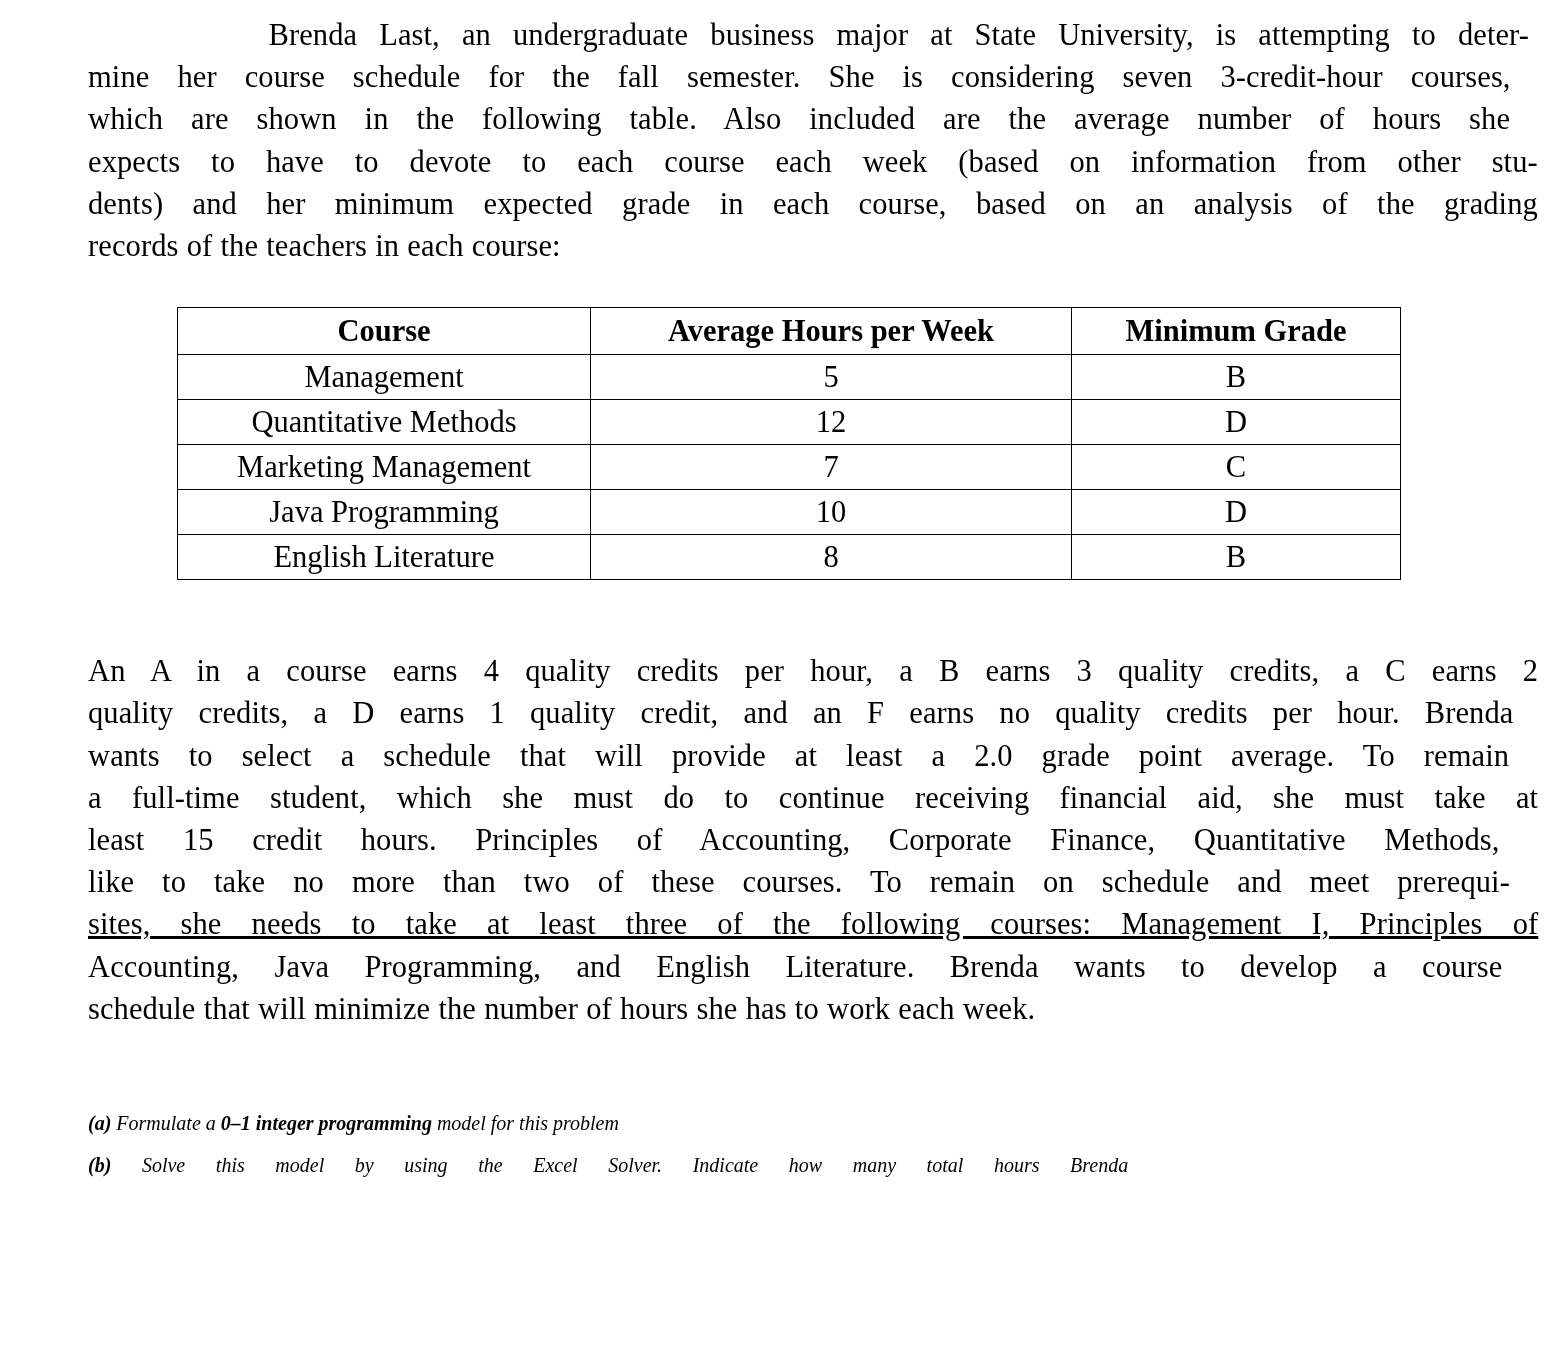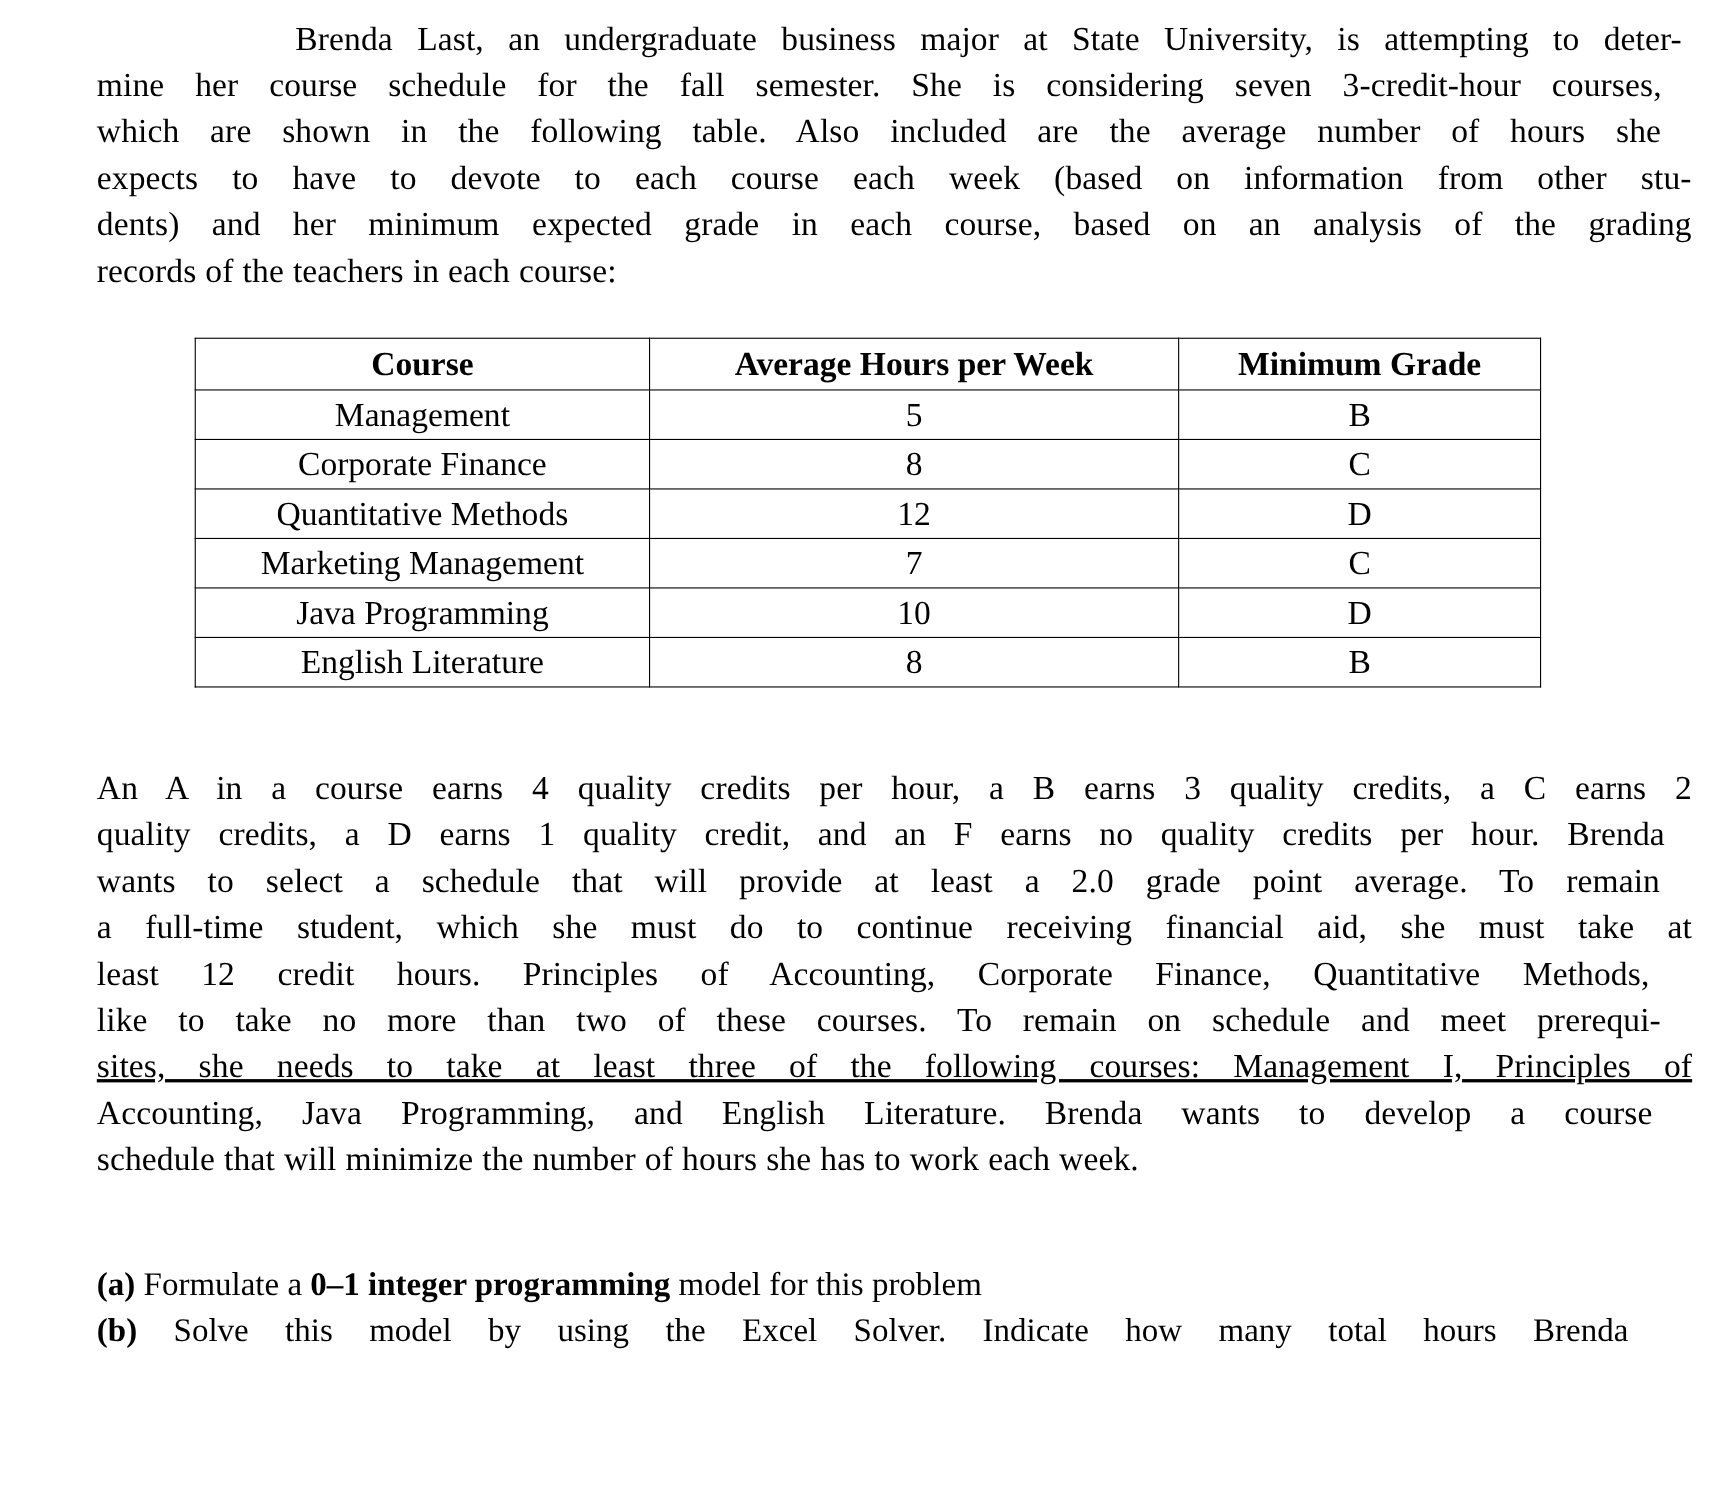--- a/index.html
+++ b/index.html
@@ -72,24 +72,25 @@
     font-weight: bold;
     height: 46px;
     line-height: 46px;
   }
   col.c-course   { width: 413px; }
   col.c-hours    { width: 481px; }
   col.c-grade    { width: 329px; }
 
   
   .item {
-    font-size: 30px;
+    font-size: 20px;
     line-height: 42.2px;
     text-align: justify;
     margin: 0;
+    font-style: italic;
   }
   .item .ln { display: block; white-space: nowrap; }
   b, .bold { font-weight: bold; }
 </style>
 </head>
 <body>
 
 <div class="page">
 
   <p class="para">
@@ -119,25 +120,20 @@
           <th>Minimum Grade</th>
         </tr>
       </thead>
       <tbody>
         <tr>
           <td>Management</td>
           <td>5</td>
           <td>B</td>
         </tr>
         <tr>
-          <td>Corporate Finance</td>
-          <td>8</td>
-          <td>C</td>
-        </tr>
-        <tr>
           <td>Quantitative Methods</td>
           <td>12</td>
           <td>D</td>
         </tr>
         <tr>
           <td>Marketing Management</td>
           <td>7</td>
           <td>C</td>
         </tr>
         <tr>
@@ -154,21 +150,21 @@
     </table>
   </div>
 
   <div class="gap-after-table"></div>
 
   <p class="para">
     <span class="ln" style="word-spacing: 18.412px;">An A in a course earns 4 quality credits per hour, a B earns 3 quality credits, a C earns 2</span>
     <span class="ln" style="word-spacing: 17.426px;">quality credits, a D earns 1 quality credit, and an F earns no quality credits per hour.  Brenda</span>
     <span class="ln" style="word-spacing: 21.303px;">wants to select a schedule that will provide at least a 2.0 grade point average.  To remain</span>
     <span class="ln" style="word-spacing: 22.603px;">a full-time student, which she must do to continue receiving financial aid, she must take at</span>
-    <span class="ln" style="word-spacing: 30.818px;">least 12 credit hours.  Principles of Accounting, Corporate Finance, Quantitative Methods,</span>
+    <span class="ln" style="word-spacing: 30.818px;">least 15 credit hours.  Principles of Accounting, Corporate Finance, Quantitative Methods,</span>
     <span class="ln" style="word-spacing: 20.256px;">like to take no more than two of these courses.  To remain on schedule and meet prerequi-</span>
     <span class="ln" style="word-spacing: 22.379px; text-decoration: underline;">sites, she needs to take at least three of the following courses: Management I, Principles of</span>
     <span class="ln" style="word-spacing: 27.69px;">Accounting, Java Programming, and English Literature.  Brenda wants to develop a course</span>
     <span class="ln">schedule that will minimize the number of hours she has to work each week.</span>
   </p>
 
   <div class="gap-before-items"></div>
 
   <p class="item">
     <span class="ln"><b>(a)</b><span> Formulate a </span><b>0–1 integer programming</b><span> model for this problem</span></span>

